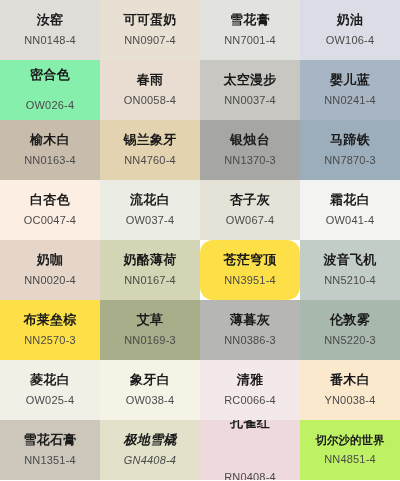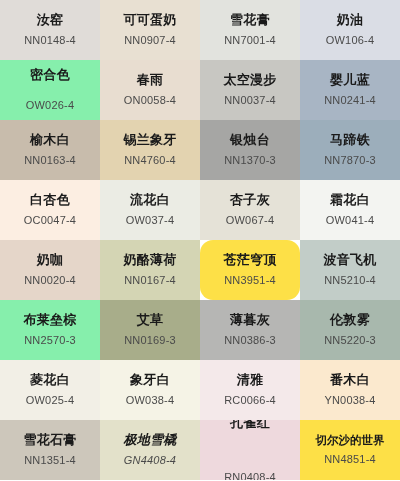--- a/index.html
+++ b/index.html
@@ -130,21 +130,21 @@
       <div class="swatch-code">NN0167-4</div>
     </div>
     <div class="swatch" style="background-color: #fde047; border-radius: 13px;">
       <div class="swatch-name">苍茫穹顶</div>
       <div class="swatch-code">NN3951-4</div>
     </div>
     <div class="swatch" style="background-color: rgb(194, 205, 200);">
       <div class="swatch-name">波音飞机</div>
       <div class="swatch-code">NN5210-4</div>
     </div>
-    <div class="swatch" style="background-color: #86efac;">
+    <div class="swatch" style="background-color: #fde047;">
       <div class="swatch-name">布莱垒棕</div>
       <div class="swatch-code">NN2570-3</div>
     </div>
     <div class="swatch" style="background-color: rgb(168, 173, 138);">
       <div class="swatch-name">艾草</div>
       <div class="swatch-code">NN0169-3</div>
     </div>
     <div class="swatch" style="background-color: rgb(182, 182, 180);">
       <div class="swatch-name">薄暮灰</div>
       <div class="swatch-code">NN0386-3</div>
@@ -174,17 +174,17 @@
       <div class="swatch-code">NN1351-4</div>
     </div>
     <div class="swatch" style="background-color: rgb(227, 225, 202); font-style: italic;">
       <div class="swatch-name">极地雪橇</div>
       <div class="swatch-code">GN4408-4</div>
     </div>
     <div class="swatch" style="background-color: rgb(238, 217, 221); gap: 34px;">
       <div class="swatch-name">孔雀红</div>
       <div class="swatch-code">RN0408-4</div>
     </div>
-    <div class="swatch" style="background-color: #fde047;">
+    <div class="swatch" style="background-color: #bef264;">
       <div class="swatch-name long">切尔沙的世界</div>
       <div class="swatch-code">NN4851-4</div>
     </div>
   </div>
 
 </body></html>

